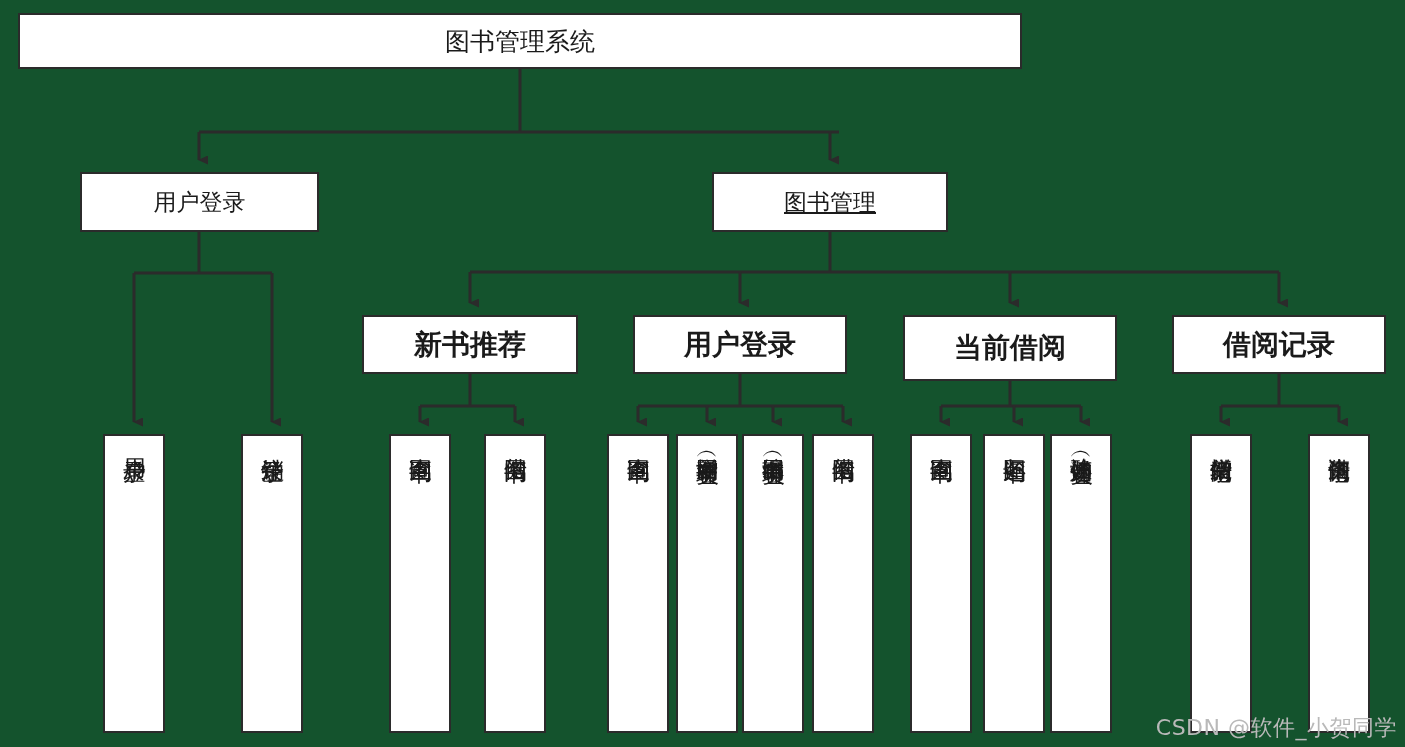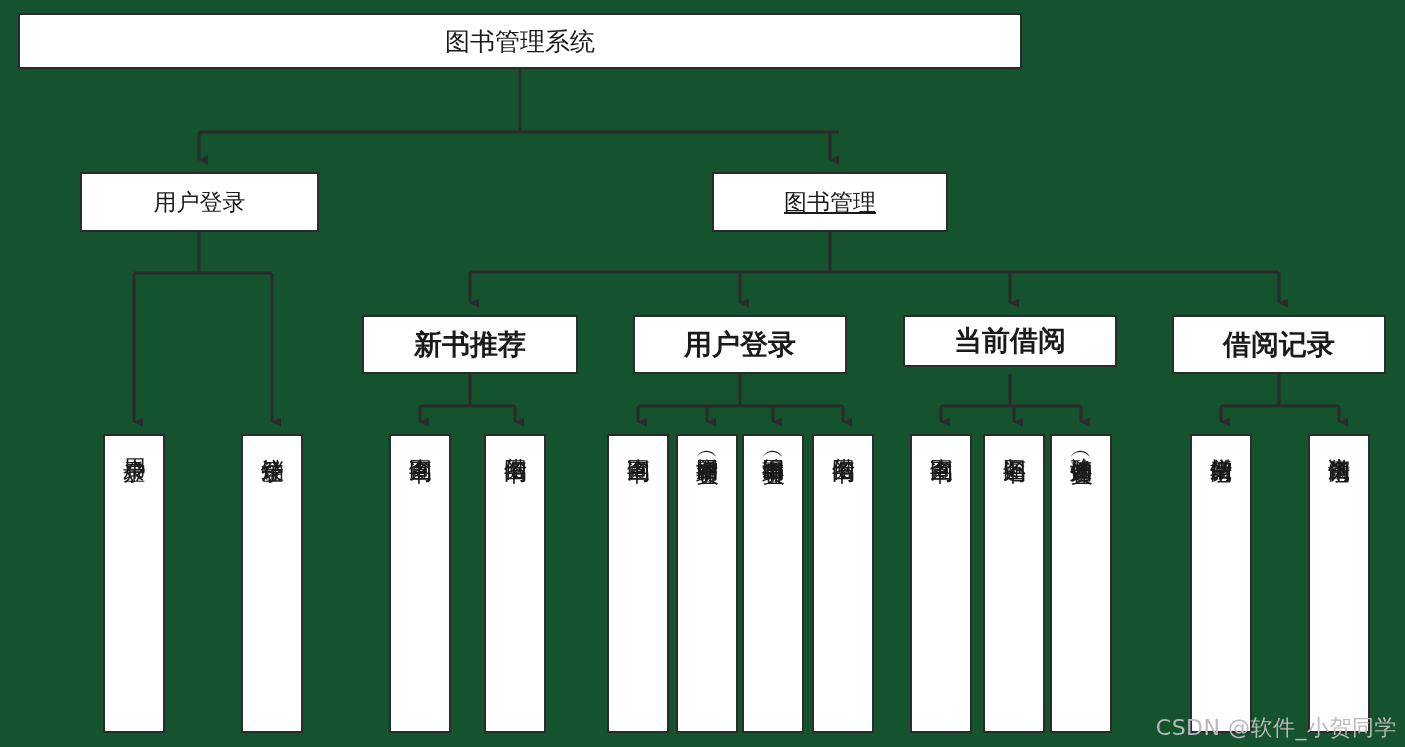--- a/index.html
+++ b/index.html
@@ -137,21 +137,21 @@
   <div class="node level-2" style="left:712px; top:172px; width:236px; height:60px;text-decoration:underline;">
     <span>图书管理</span>
   </div>
 
   <div class="node level-3" style="left:362px; top:315px; width:216px; height:59px;">
     <span>新书推荐</span>
   </div>
   <div class="node level-3" style="left:633px; top:315px; width:214px; height:59px;">
     <span>用户登录</span>
   </div>
-  <div class="node level-3" style="left:903px; top:315px; width:214px; height:52px;">
+  <div class="node level-3" style="left:903px; top:315px; width:214px; height:66px;">
     <span>当前借阅</span>
   </div>
   <div class="node level-3" style="left:1172px; top:315px; width:214px; height:59px;">
     <span>借阅记录</span>
   </div>
 
   <div class="node leaf" style="left:103px; top:434px; width:62px; height:299px;">
     <span class="leaf-text">用户登录</span>
   </div>
   <div class="node leaf" style="left:241px; top:434px; width:62px; height:299px;">

